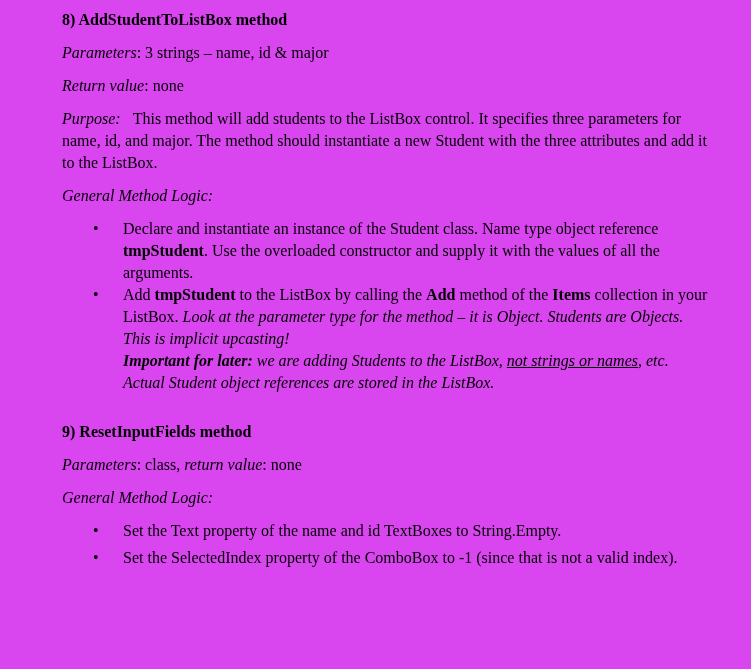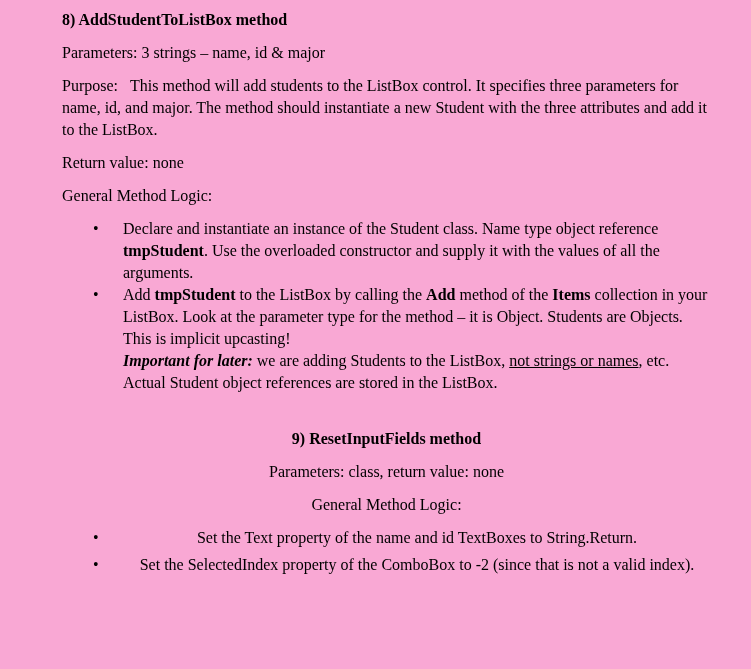--- a/index.html
+++ b/index.html
@@ -6,92 +6,91 @@
     margin: 0;
     padding: 0;
     background: #ffffff;
   }
   .page {
     position: relative;
     width: 751px;
     height: 669px;
     box-sizing: border-box;
     padding: 9px 40px 0 62px;
-    background: #f9a8d4;
+    background: #d946ef;
     color: #000000;
     font-family: "Liberation Serif", "DejaVu Serif", serif;
     font-size: 16px;
     line-height: 22px;
     overflow: hidden;
   }
   .hd {
     font-size: 16px;
     font-weight: bold;
     margin: 0 0 11px 0;
   }
   p {
     margin: 0 0 11px 0;
   }
-  .it { }
+  .it { font-style: italic; }
   .bd { font-weight: bold; }
   .bi { font-weight: bold; font-style: italic; }
-  .iu { text-decoration: underline; }
+  .iu { font-style: italic; text-decoration: underline; }
   .lead { padding-right: 12px; }
   ul.doc-list {
     list-style: none;
     margin: 0 0 11px 0;
     padding: 0;
   }
   ul.doc-list li {
     position: relative;
     padding-left: 61px;
   }
   ul.doc-list li::before {
     content: "\2022";
     position: absolute;
     left: 31px;
     top: 0;
   }
   ul.doc-list.spaced li + li {
     margin-top: 5px;
   }
   .section-gap {
-    margin-top: 34px;
-    text-align: center;
+    margin-top: 27px;
   }
 </style>
 </head>
 <body>
 
 <div class="page">
 
   <section>
     <h2 class="hd">8) AddStudentToListBox method</h2>
 
     <p><span class="it">Parameters</span><span>: 3 strings – name, id &amp; major</span></p>
 
+    <p><span class="it">Return value</span><span>: none</span></p>
+
     <p><span class="it lead">Purpose:</span><span>This method will add students to the ListBox control. It specifies three parameters for name, id, and major. The method should instantiate a new Student with the three attributes and add it to the ListBox.</span></p>
-
-    <p><span class="it">Return value</span><span>: none</span></p>
 
     <p class="it">General Method Logic:</p>
 
     <ul class="doc-list">
       <li><span>Declare and instantiate an instance of the Student class. Name type object reference </span><span class="bd">tmpStudent</span><span>. Use the overloaded constructor and supply it with the values of all the arguments.</span></li>
       <li><span>Add </span><span class="bd">tmpStudent</span><span> to the ListBox by calling the </span><span class="bd">Add</span><span> method of the </span><span class="bd">Items</span><span> collection in your ListBox. </span><span class="it">Look at the parameter type for the method – it is Object. Students are Objects. This is implicit upcasting!</span><br><span class="bi">Important for later:</span><span class="it"> we are adding Students to the ListBox, </span><span class="iu">not strings or names</span><span class="it">, etc. Actual Student object references are stored in the ListBox.</span></li>
     </ul>
   </section>
 
   <section class="section-gap">
     <h2 class="hd">9) ResetInputFields method</h2>
 
     <p><span class="it">Parameters</span><span>: class, </span><span class="it">return value</span><span>: none</span></p>
 
 
     <p class="it">General Method Logic:</p>
 
     <ul class="doc-list spaced">
-      <li>Set the Text property of the name and id TextBoxes to String.Return.</li>
-      <li>Set the SelectedIndex property of the ComboBox to -2 (since that is not a valid index).</li>
+      <li>Set the Text property of the name and id TextBoxes to String.Empty.</li>
+      <li>Set the SelectedIndex property of the ComboBox to -1 (since that is not a valid index).</li>
     </ul>
   </section>
 
 </div>
 
 </body></html>

